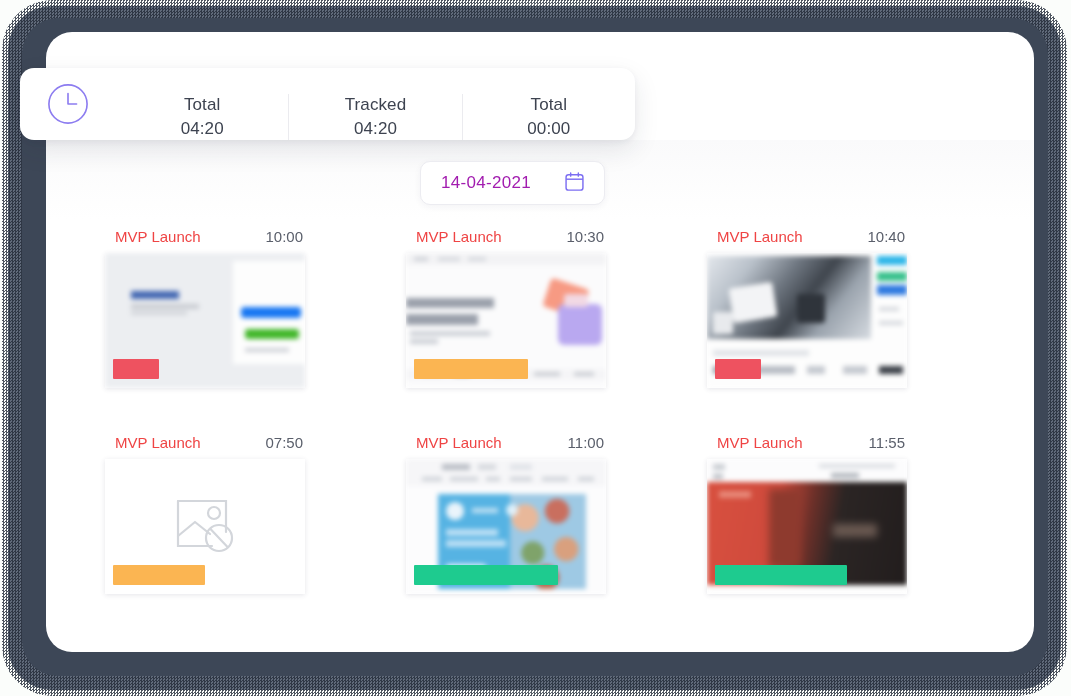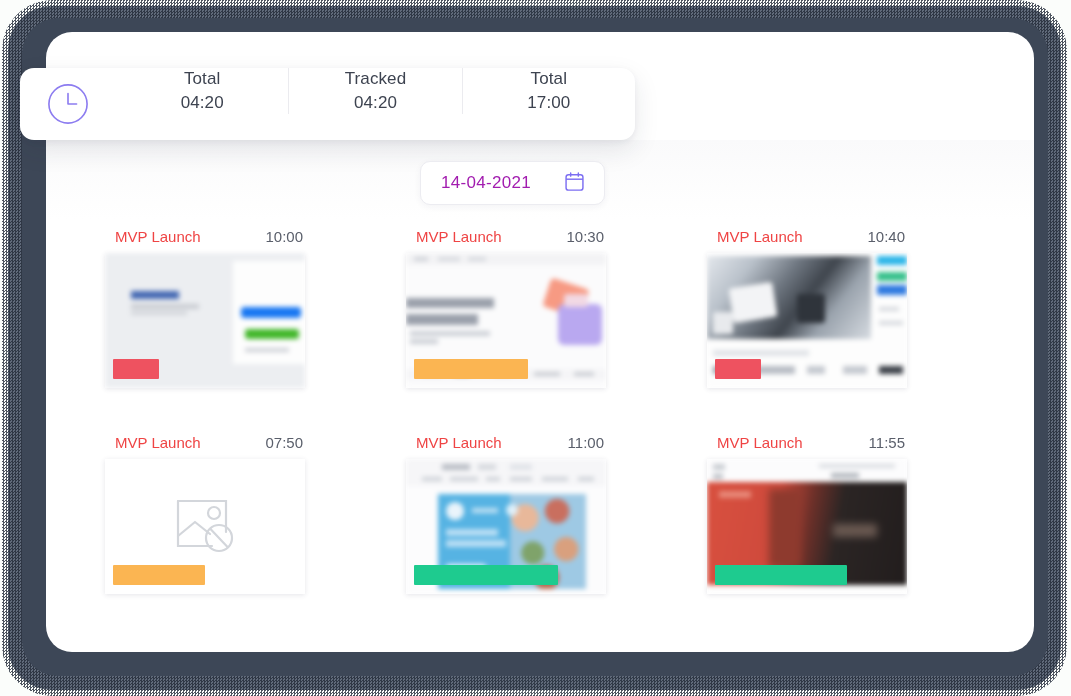--- a/index.html
+++ b/index.html
@@ -43,21 +43,21 @@
 
   
   .statbar{
     position:absolute;left:20px;top:68px;width:615px;height:72px;
     background:#fff;border-radius:14px;
     box-shadow:0 10px 26px rgba(30,35,60,.10), 0 2px 6px rgba(30,35,60,.06);
     display:flex;align-items:center;
   }
   .clock-wrap{width:96px;display:flex;align-items:center;justify-content:center;}
   .clock{width:42px;height:42px;}
-  .stats{flex:1;display:flex;align-items:flex-start;height:100%;}
+  .stats{flex:1;display:flex;align-items:flex-end;height:100%;}
   .stat{
     flex:1;display:flex;flex-direction:column;align-items:center;justify-content:center;
     gap:4px;position:relative;height:46px;
   }
   .stat + .stat{border-left:1px solid #ebebef;}
   .stat .lbl{font-size:17px;color:#3d4350;letter-spacing:.1px;}
   .stat .val{font-size:17px;color:#3d4350;letter-spacing:.1px;}
 
   
   .controls{position:absolute;right:66px;top:99px;display:flex;align-items:center;gap:14px;}
@@ -133,21 +133,21 @@
       <div class="stat">
         <div class="lbl">Total</div>
         <div class="val">04:20</div>
       </div>
       <div class="stat">
         <div class="lbl">Tracked</div>
         <div class="val">04:20</div>
       </div>
       <div class="stat">
         <div class="lbl">Total</div>
-        <div class="val">17:00</div>
+        <div class="val">00:00</div>
       </div>
     </div>
   </div>
 
 
   <div class="datepicker">
     <span class="dval">14-04-2021</span>
     <span>
       <svg width="23" height="23" viewBox="0 0 24 24" fill="none">
         <rect x="3.2" y="5" width="17.6" height="16" rx="2.6" stroke="#7c6ef2" stroke-width="1.5"></rect>

